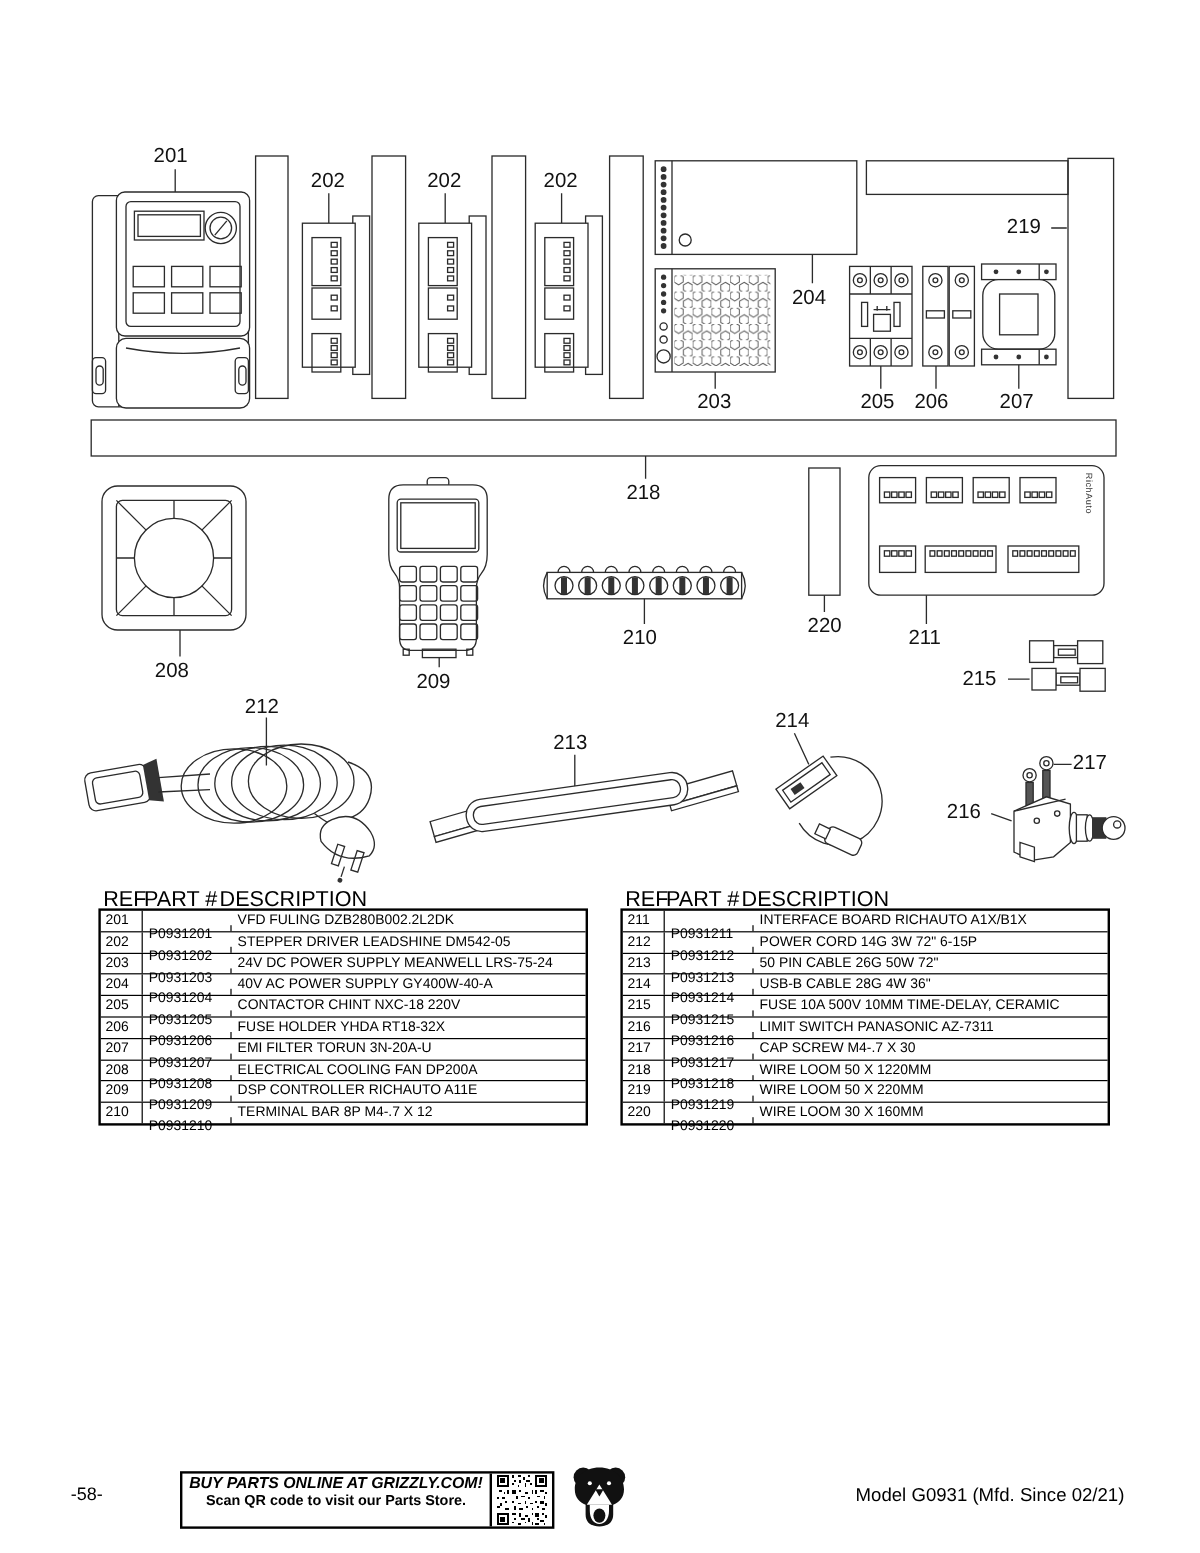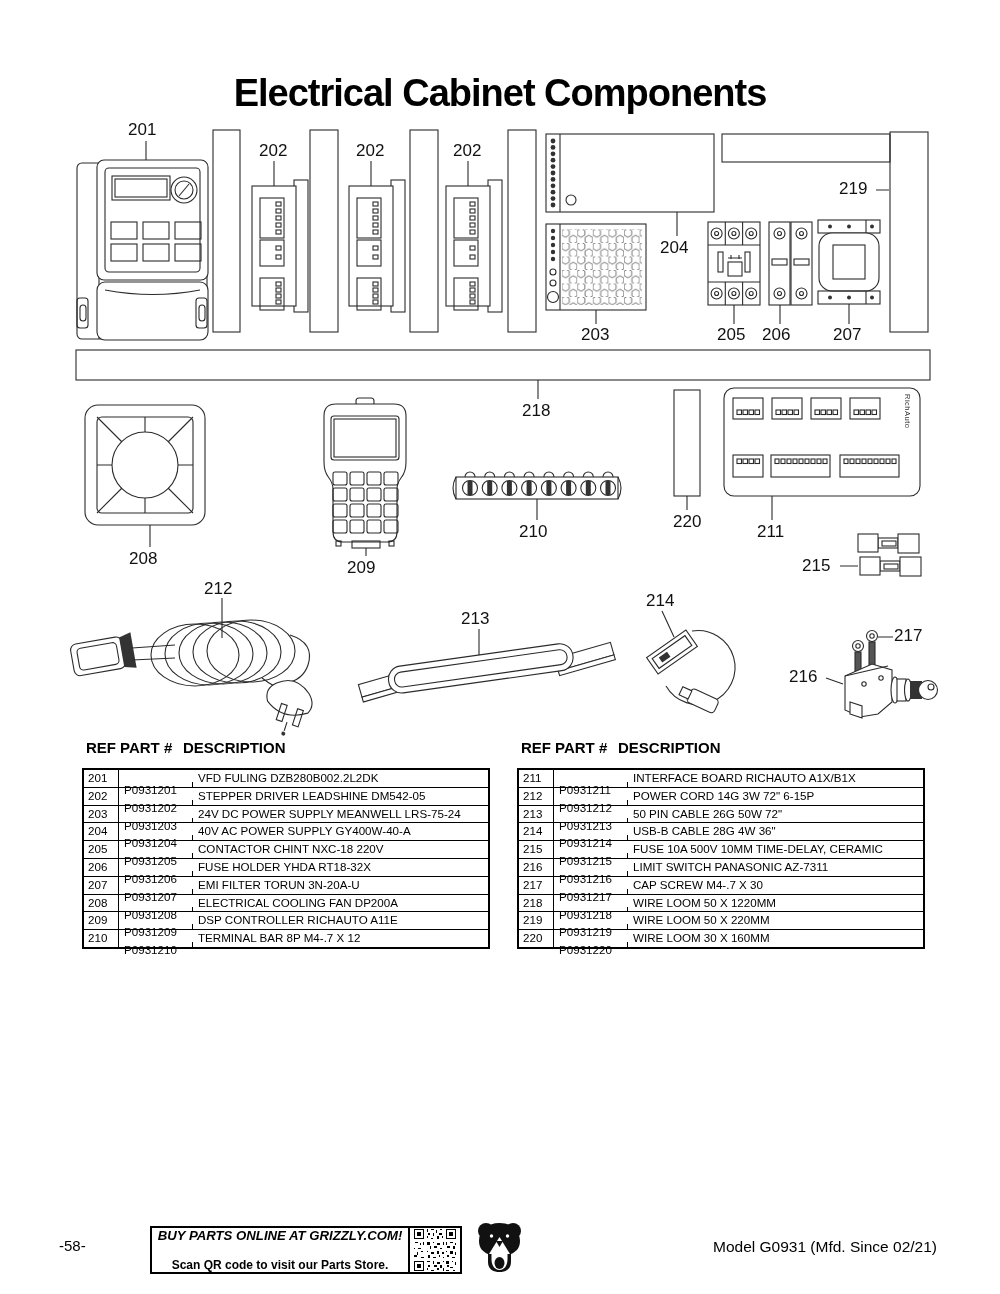--- a/index.html
+++ b/index.html
@@ -5,34 +5,34 @@
   html,body{margin:0;padding:0;background:#fff;}
   .page{position:relative;width:1000px;height:1294px;background:#fff;overflow:hidden;
         font-family:"Liberation Sans",sans-serif;color:#000;}
   .art{position:absolute;left:0;top:0;}
   .title{position:absolute;left:0;top:72px;width:1000px;text-align:center;
          font-size:38px;font-weight:bold;letter-spacing:-1px;}
   .callout{position:absolute;font-size:17px;color:#111;white-space:nowrap;}
   .board-brand{position:absolute;left:903px;top:394px;font-size:7.5px;color:#333;
                writing-mode:vertical-rl;letter-spacing:.5px;}
   .parts-table{position:absolute;top:739px;width:408px;}
-  .pt-head{display:flex;font-weight:bold;font-size:15px;height:15px;margin-bottom:14px;}
+  .pt-head{display:flex;font-weight:normal;font-size:18px;height:15px;margin-bottom:3px;}
   .pt-head .h-ref{width:34px;padding-left:4px;}
   .pt-head .h-part{width:63px;}
   .pt-head .h-desc{flex:1;}
   .pt-body{border:2px solid #000;}
   .pt-row{display:flex;height:16.8px;line-height:16.8px;font-size:11.6px;white-space:nowrap;}
   .pt-row + .pt-row{border-top:1px solid #000;}
   .c-ref{width:30px;border-right:1px solid #000;padding-left:4px;}
   .c-part{width:68px;border-right:1px solid #000;padding-left:5px;margin-top:12px;}
   .c-desc{flex:1;padding-left:5px;overflow:hidden;}
   .page-num{position:absolute;left:59px;top:1237px;font-size:15px;}
   .banner{position:absolute;left:150px;top:1226px;width:308px;height:44px;border:2px solid #000;
           display:flex;align-items:stretch;}
-  .banner-text{width:256px;display:flex;flex-direction:column;justify-content:space-between;
+  .banner-text{width:256px;display:flex;flex-direction:column;justify-content:flex-start;
                text-align:center;}
   .banner-line1{font-size:13.2px;font-weight:bold;font-style:italic;}
   .banner-line2{font-size:12px;font-weight:bold;}
   .banner-qr{flex:1;border-left:2px solid #000;display:flex;align-items:center;justify-content:center;}
   .bear{position:absolute;left:476px;top:1221px;}
   .model-note{position:absolute;right:63px;top:1238px;font-size:15.5px;}
 </style>
 </head>
 <body>
 
@@ -439,21 +439,20 @@
       <path d="M850,714 l12,4 v-12 l-12,-4 z" fill="#fff"></path>
       <ellipse cx="895" cy="690" rx="4" ry="13" fill="#fff"></ellipse>
       <rect x="897" y="679" width="9" height="22" fill="#fff"></rect>
       <ellipse cx="908" cy="690" rx="3.5" ry="11" fill="#fff"></ellipse>
       <rect x="910" y="681" width="12" height="18" fill="#333" stroke="none"></rect>
       <circle cx="928" cy="690" r="9.5" fill="#fff"></circle>
       <circle cx="931" cy="687" r="3"></circle>
     </g>
   </svg>
 
-  <div class="title">Electrical Cabinet Components</div>
 
   <div class="callout" style="left:128px;top:120px">201</div>
   <div class="callout" style="left:259px;top:141px">202</div>
   <div class="callout" style="left:356px;top:141px">202</div>
   <div class="callout" style="left:453px;top:141px">202</div>
   <div class="callout" style="left:581px;top:325px">203</div>
   <div class="callout" style="left:660px;top:238px">204</div>
   <div class="callout" style="left:717px;top:325px">205</div>
   <div class="callout" style="left:762px;top:325px">206</div>
   <div class="callout" style="left:833px;top:325px">207</div>

